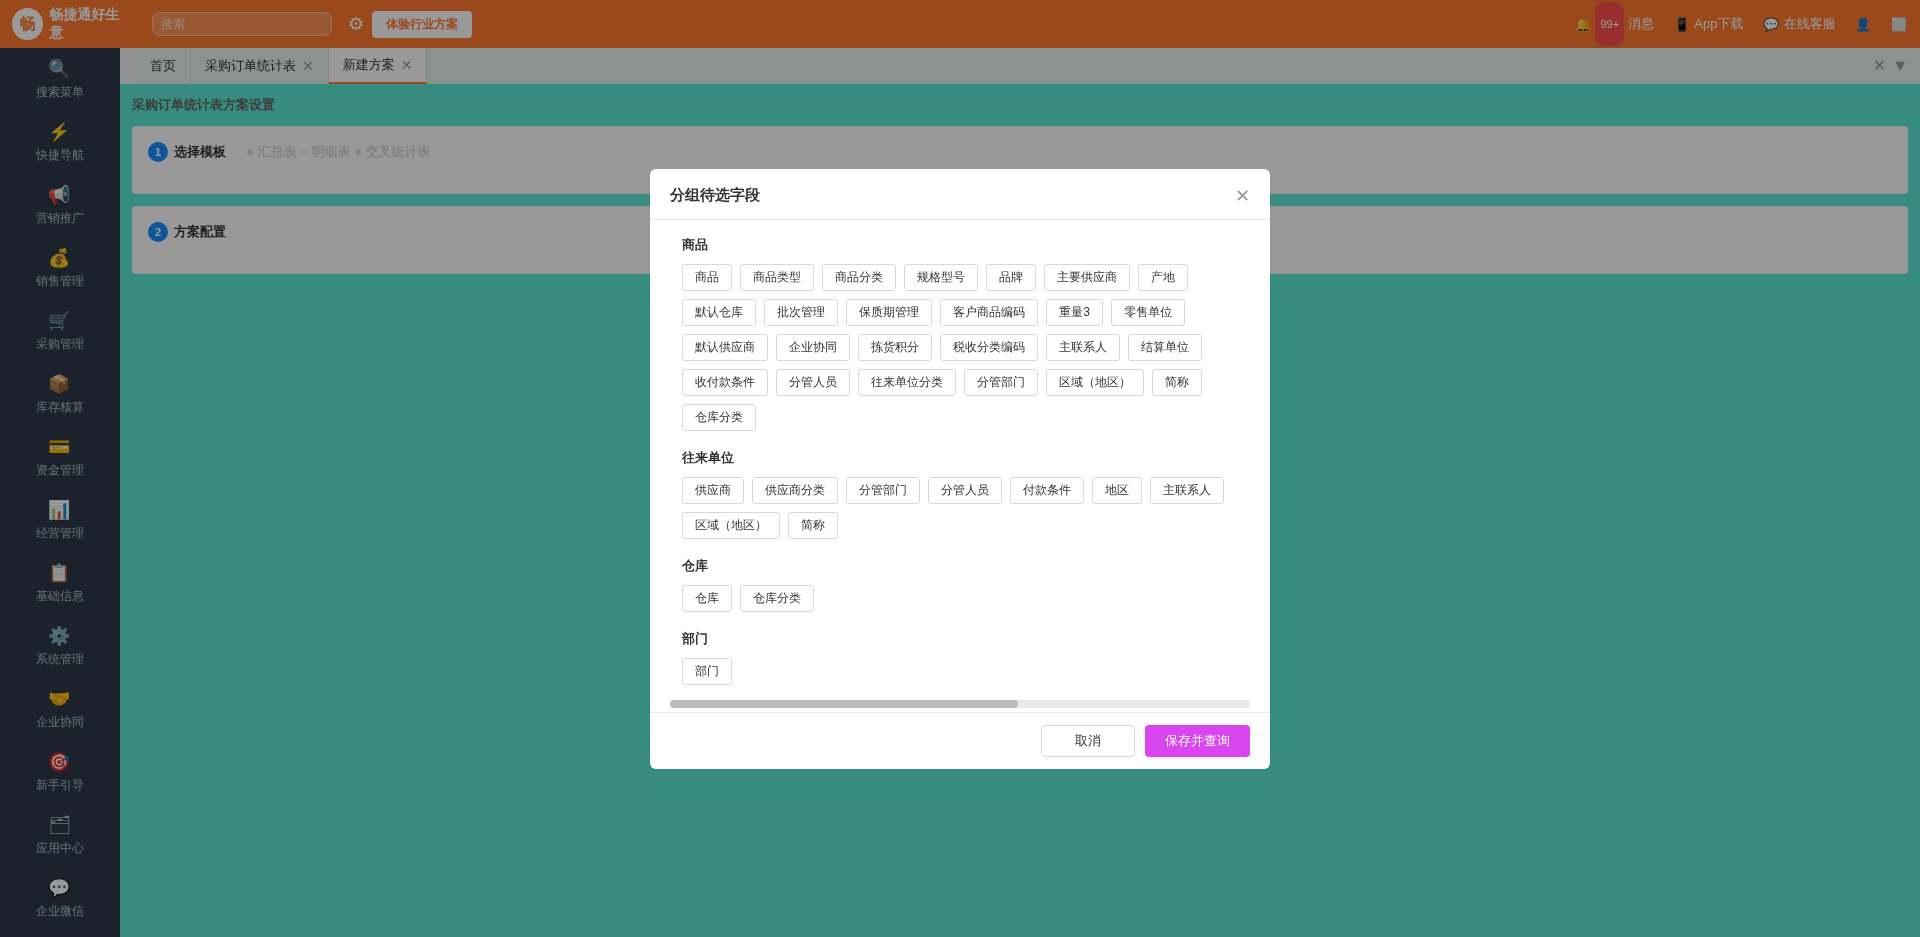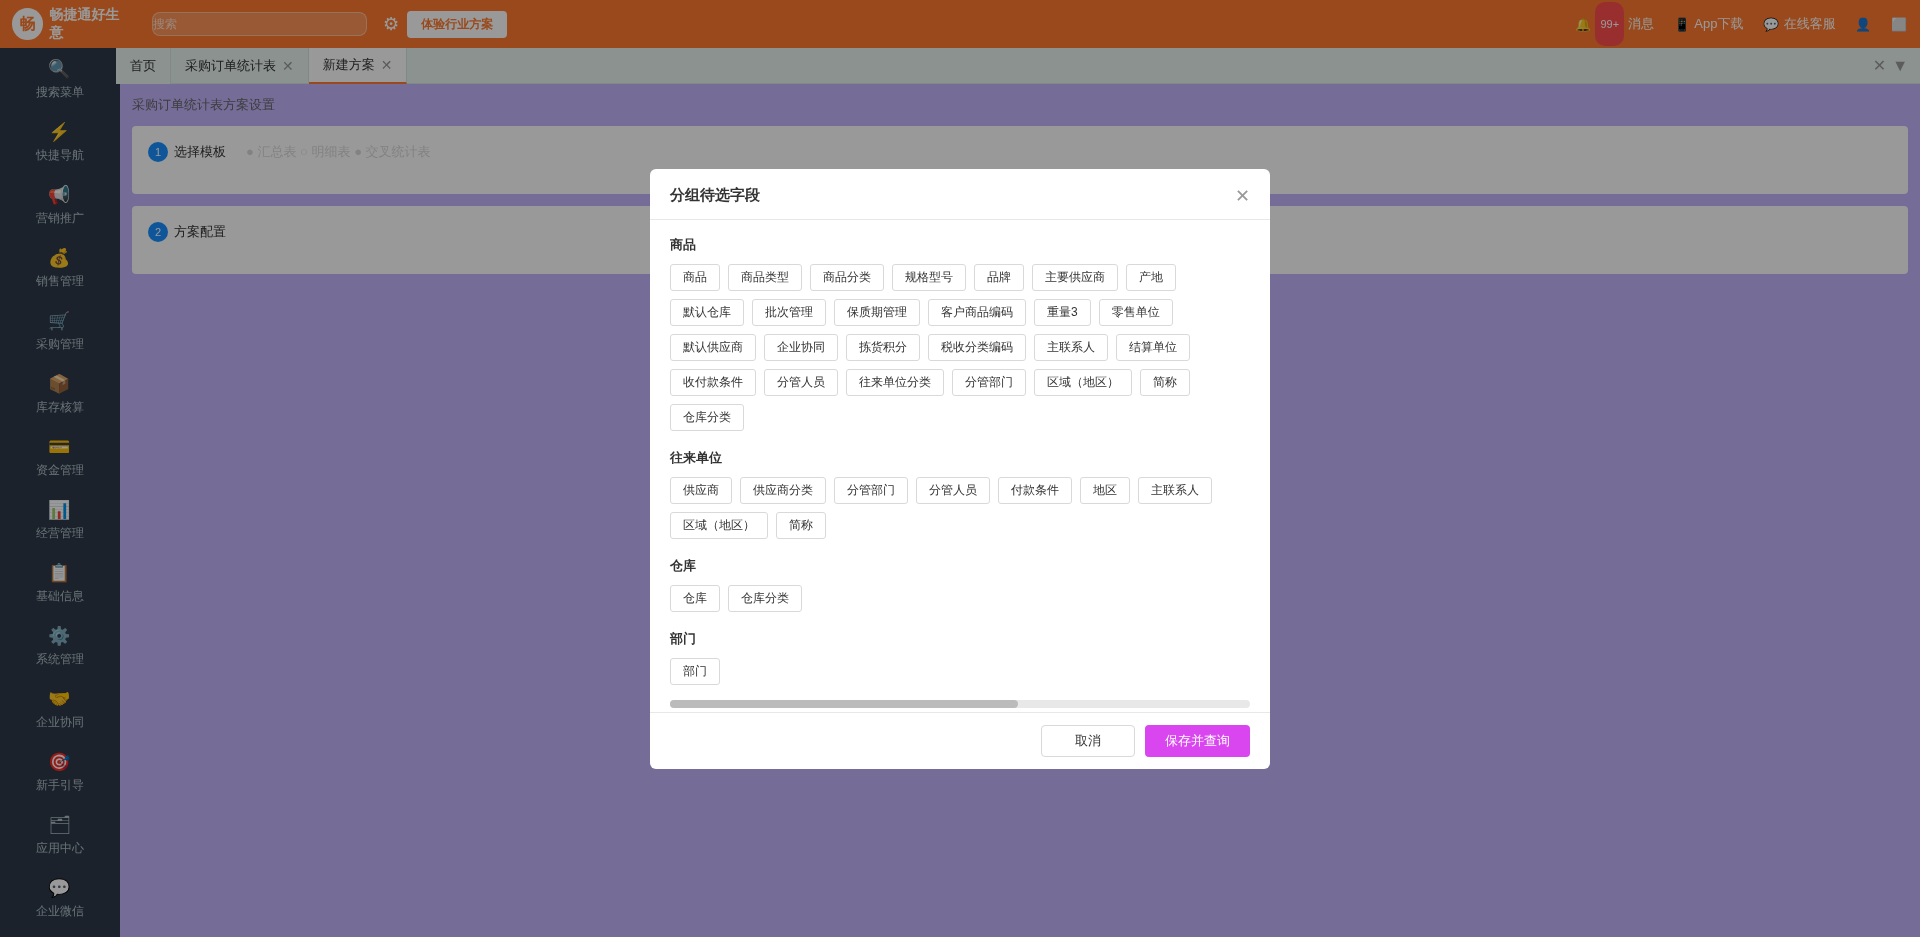--- a/index.html
+++ b/index.html
@@ -42,23 +42,23 @@
       display: flex;
       align-items: center;
       gap: 8px;
       max-width: 400px;
       margin-left: 20px;
     }
     .header-search input {
       background: rgba(255,255,255,0.2);
       border: 1px solid rgba(255,255,255,0.4);
       border-radius: 8px;
-      padding: 4px 0;
-      color: white;
-      width: 215px;
+      padding: 4px 8px;
+      color: white;
+      width: 180px;
       font-size: 12px;
     }
     .header-search input::placeholder { color: rgba(255,255,255,0.7); }
     .header-btn {
       background: white;
       color: #ff7b2e;
       border: none;
       border-radius: 4px;
       padding: 5px 14px;
       font-size: 12px;
@@ -100,21 +100,21 @@
     }
 
     
     .tab-bar {
       height: 36px;
       background: #e8f4f0;
       display: flex;
       align-items: center;
       padding: 0 0;
       position: fixed;
-      top: 48px; left: 116px; right: 0;
+      top: 48px; left: 136px; right: 0;
       z-index: 99;
       border-bottom: 1px solid #d0e8e0;
       gap: 20px;
     }
     .tab-item {
       height: 36px;
       padding: 0 14px;
       display: flex;
       align-items: center;
       gap: 6px;
@@ -159,23 +159,24 @@
     }
     .sidebar-item .icon { font-size: 18px; }
 
     
     .main-content {
       position: fixed;
       top: 84px;
       left: 120px;
       right: 0;
       bottom: 0;
-      background: #c4b5fd;
+      background: #5eead4;
       overflow: auto;
       padding: 12px;
+      font-weight: bold;
     }
 
     
     .overlay {
       position: fixed;
       top: 0; left: 0; right: 0; bottom: 0;
       background: rgba(0,0,0,0.4);
       z-index: 200;
       display: flex;
       align-items: center;
@@ -205,21 +206,22 @@
     .modal-close {
       font-size: 18px;
       color: #999;
       cursor: pointer;
       background: none;
       border: none;
     }
     .modal-body {
       flex: 1;
       overflow-y: auto;
-      padding: 16px 20px;
+      padding: 16px 32px;
+      font-family: Liberation Mono, monospace;
     }
     .modal-footer {
       padding: 12px 20px;
       border-top: 1px solid #e8e8e8;
       display: flex;
       justify-content: flex-end;
       gap: 10px;
     }
 
     

